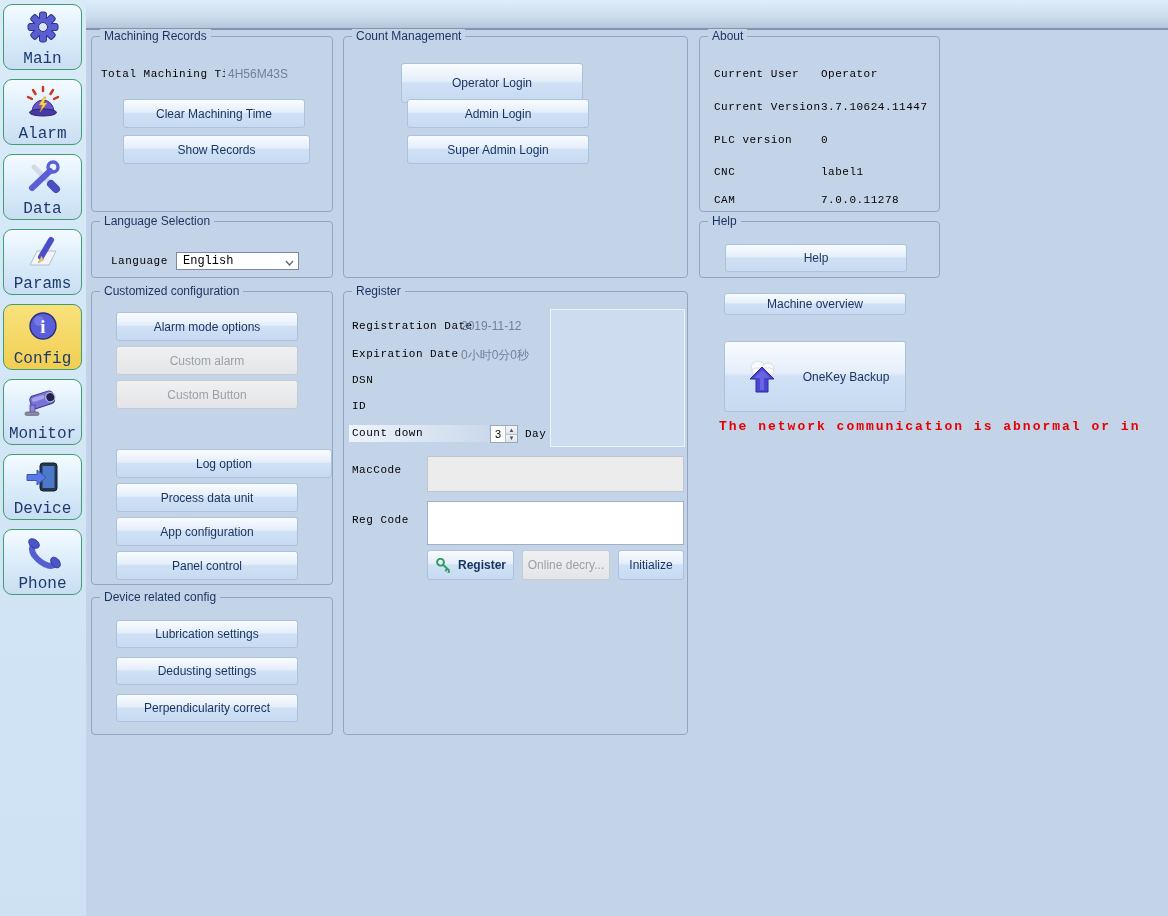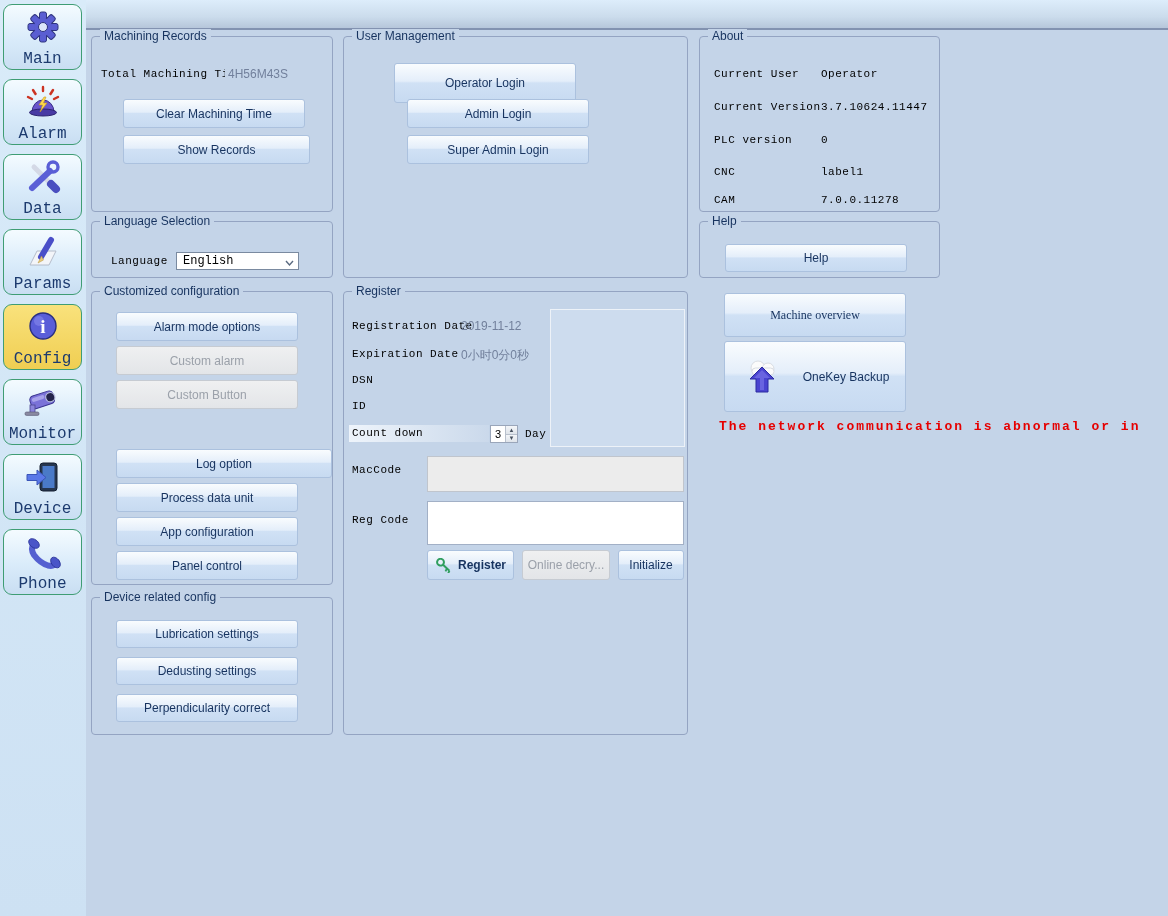--- a/index.html
+++ b/index.html
@@ -213,22 +213,22 @@
 </div>
 
 <div class="group" style="left:91px; top:597px; width:242px; height:138px;">
   <span class="group-title">Device related config</span>
   <div class="btn" style="left:24px; top:22px; width:182px; height:28px;">Lubrication settings</div>
   <div class="btn" style="left:24px; top:59px; width:182px; height:28px;">Dedusting settings</div>
   <div class="btn" style="left:24px; top:96px; width:182px; height:28px;">Perpendicularity correct</div>
 </div>
 
 <div class="group" style="left:343px; top:36px; width:345px; height:242px;">
-  <span class="group-title">User Management</span>
-  <div class="btn" style="left:50px; top:26px; width:182px; height:40px;">Operator Login</div>
+  <span class="group-title">Count Management</span>
+  <div class="btn" style="left:57px; top:26px; width:182px; height:40px;">Operator Login</div>
   <div class="btn" style="left:63px; top:62px; width:182px; height:29px;">Admin Login</div>
   <div class="btn" style="left:63px; top:98px; width:182px; height:29px;">Super Admin Login</div>
 </div>
 
 <div class="group" style="left:343px; top:291px; width:345px; height:444px;">
   <span class="group-title">Register</span>
 
   <span class="mlabel" style="left:8px; top:28px;">Registration Date</span>
   <span class="gvalue" style="left:117px; top:27px;">2019-11-12</span>
 
@@ -286,21 +286,21 @@
   <span class="mvalue" style="left:121px; top:129px;">label1</span>
   <span class="mlabel" style="left:14px; top:157px;">CAM</span>
   <span class="mvalue" style="left:121px; top:157px;">7.0.0.11278</span>
 </div>
 
 <div class="group" style="left:699px; top:221px; width:241px; height:57px;">
   <span class="group-title">Help</span>
   <div class="btn" style="left:25px; top:22px; width:182px; height:28px;">Help</div>
 </div>
 
-<div class="btn" style="left:724px; top:293px; width:182px; height:44px;font-family:Liberation Serif, serif;">Machine overview</div>
+<div class="btn" style="left:724px; top:293px; width:182px; height:22px;">Machine overview</div>
 
 <div class="btn" style="left:724px; top:341px; width:182px; height:71px; gap:20px;">
   <span style="display:flex;">
     <svg width="42" height="40" viewBox="0 0 42 40">
       <g fill="#fbfbfb" stroke="#d9dde3" stroke-width="1">
         <circle cx="17" cy="11" r="7"></circle>
         <circle cx="27" cy="12" r="6"></circle>
         <rect x="11" y="11" width="22" height="7" rx="3.5"></rect>
       </g>
       <polygon points="21,10 33,22 27,22 27,35 15,35 15,22 9,22" fill="#4a44d0" stroke="#2a2aa0" stroke-width="1"></polygon>

